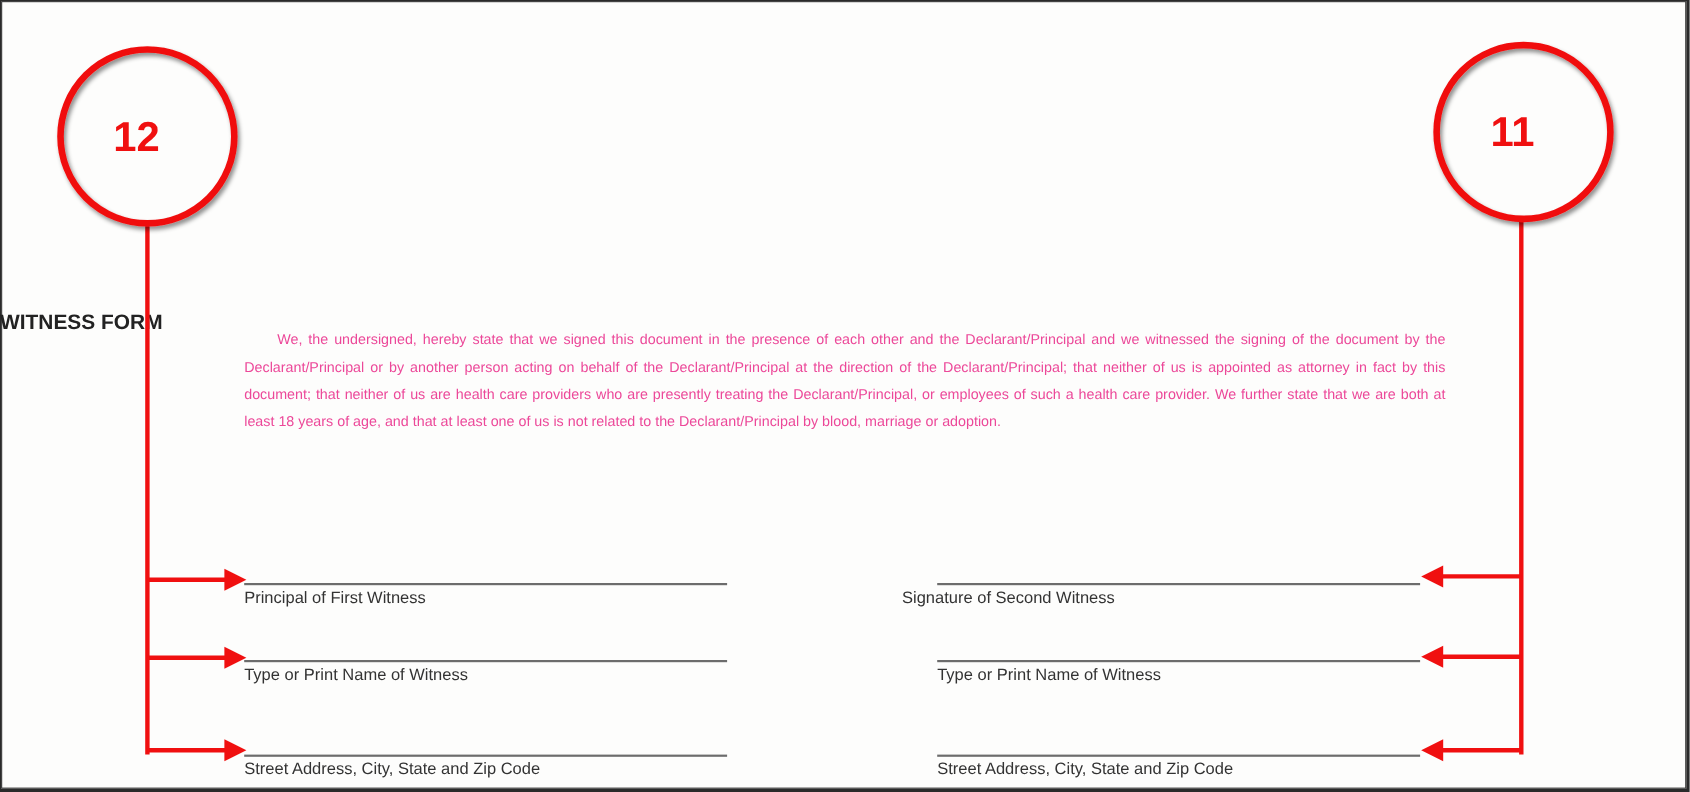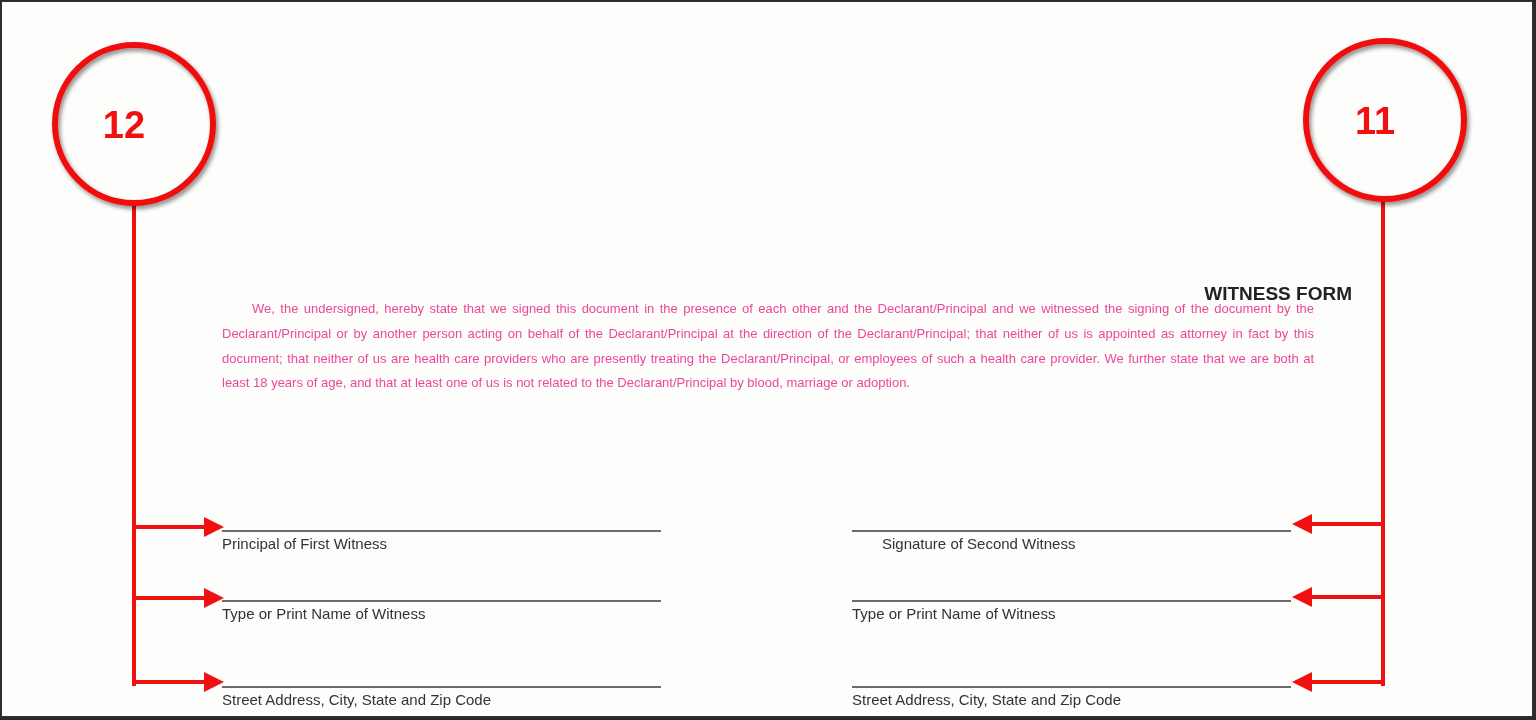--- a/index.html
+++ b/index.html
@@ -1,19 +1,19 @@
 <!DOCTYPE html>
 <html><head>
 <meta charset="utf-8">
 <style>
   html, body { margin: 0; padding: 0; }
   body { width: 1536px; height: 720px; position: relative; overflow: hidden; background: #2a2a2a; font-family: "Liberation Sans", sans-serif; }
   #frame { position: absolute; left: 1px; top: 1px; width: 1532px; height: 716px; background: #fdfdfc; border: 1px solid #333; box-sizing: border-box; }
   .abs { position: absolute; }
-  #title { left: 0; width: 1352px; top: 283px; text-align: right; font-weight: bold; font-size: 19px; color: #222; }
+  #title { left: 0; width: 1352px; top: 283px; text-align: left; font-weight: bold; font-size: 19px; color: #222; }
   #para { left: 222px; top: 297px; width: 1092px; font-size: 13px; line-height: 24.8px; color: #ec4899; text-align: justify; text-indent: 30px; }
   .sigline { height: 2px; background: #6c6c6c; }
   .siglabel { font-size: 15px; color: #333; white-space: nowrap; }
   svg#anno { position: absolute; left: 0; top: 0; }
   .circle-num { position: absolute; font-weight: bold; font-size: 38px; color: #f01010; text-align: center; width: 140px; }
 </style>
 </head>
 <body>
 
 <div id="frame"></div>
@@ -22,21 +22,21 @@
 <div class="abs" id="para">We, the undersigned, hereby state that we signed this document in the presence of each other and the Declarant/Principal and we witnessed the signing of the document by the Declarant/Principal or by another person acting on behalf of the Declarant/Principal at the direction of the Declarant/Principal; that neither of us is appointed as attorney in fact by this document; that neither of us are health care providers who are presently treating the Declarant/Principal, or employees of such a health care provider. We further state that we are both at least 18 years of age, and that at least one of us is not related to the Declarant/Principal by blood, marriage or adoption.</div>
 
 <div class="abs sigline" style="left:222px;top:530px;width:439px;"></div>
 <div class="abs siglabel" style="left:222px;top:535px;">Principal of First Witness</div>
 <div class="abs sigline" style="left:222px;top:600px;width:439px;"></div>
 <div class="abs siglabel" style="left:222px;top:605px;">Type or Print Name of Witness</div>
 <div class="abs sigline" style="left:222px;top:686px;width:439px;"></div>
 <div class="abs siglabel" style="left:222px;top:691px;">Street Address, City, State and Zip Code</div>
 
 <div class="abs sigline" style="left:852px;top:530px;width:439px;"></div>
-<div class="abs siglabel" style="left:882px;top:535px;">Signature of Second Witness</div>
+<div class="abs siglabel" style="left:820px;top:535px;">Signature of Second Witness</div>
 <div class="abs sigline" style="left:852px;top:600px;width:439px;"></div>
 <div class="abs siglabel" style="left:852px;top:605px;">Type or Print Name of Witness</div>
 <div class="abs sigline" style="left:852px;top:686px;width:439px;"></div>
 <div class="abs siglabel" style="left:852px;top:691px;">Street Address, City, State and Zip Code</div>
 
 <svg id="anno" width="1536" height="720">
   <defs>
     <filter id="sh" x="-20%" y="-20%" width="140%" height="140%">
       <feDropShadow dx="2" dy="3" stdDeviation="2" flood-color="#000" flood-opacity="0.45"></feDropShadow>
     </filter>

